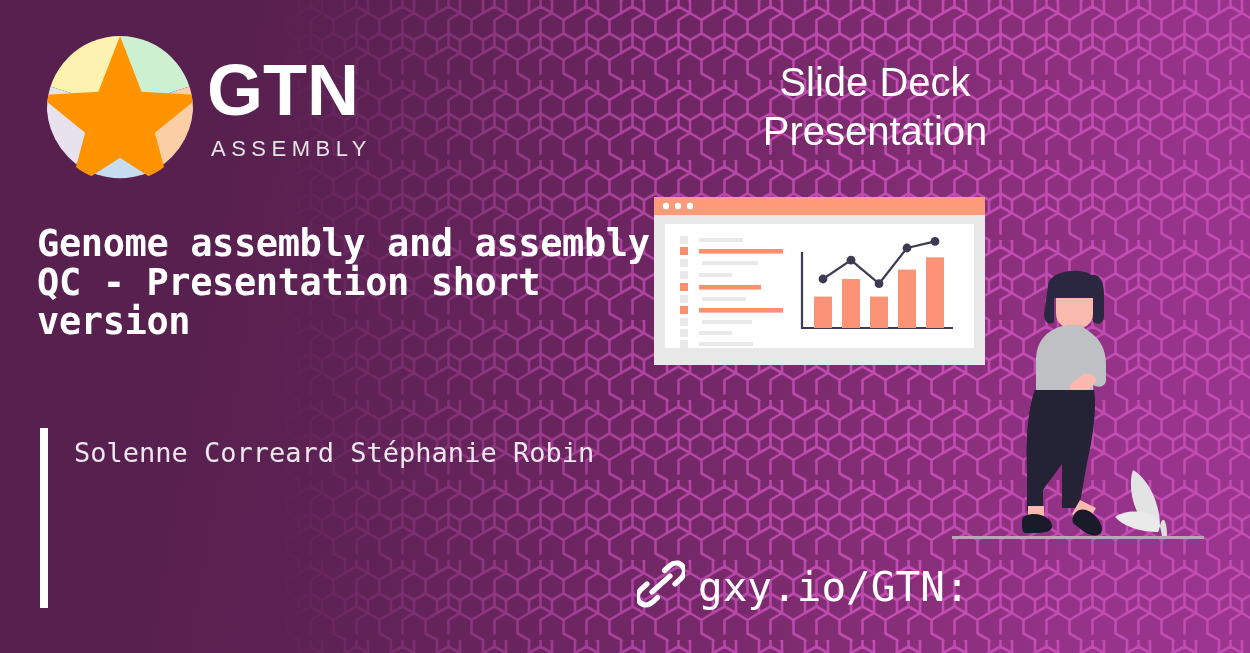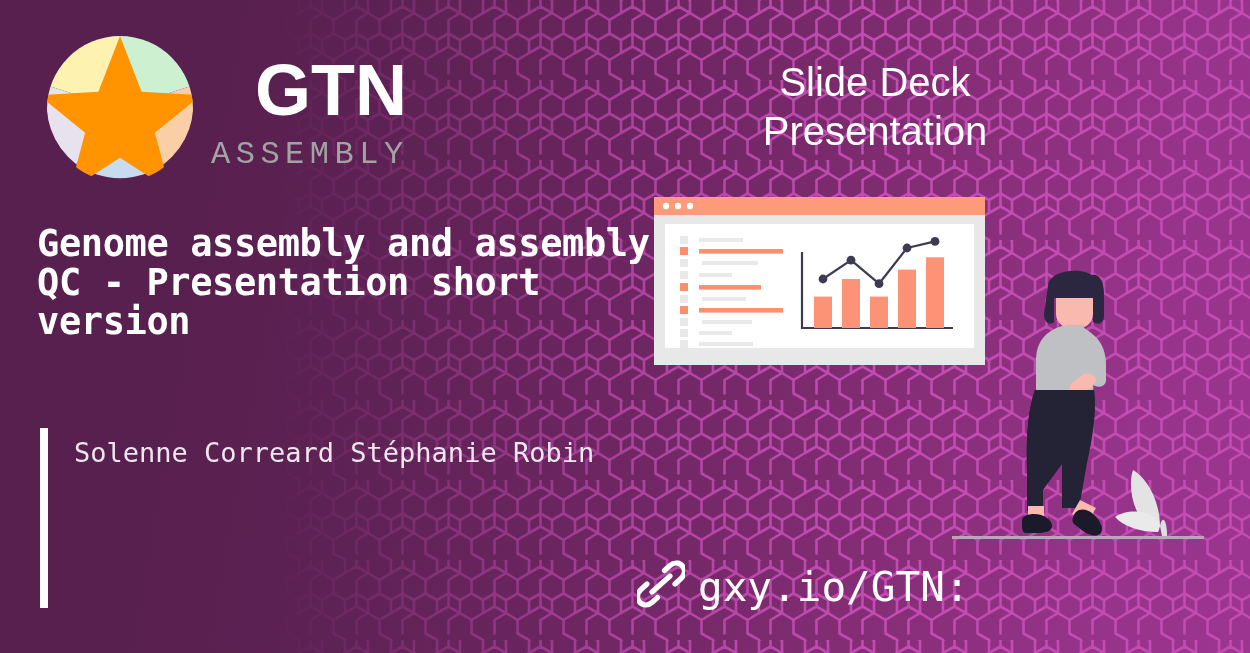--- a/index.html
+++ b/index.html
@@ -52,31 +52,30 @@
   .logo-word {
     position: absolute;
     left: 162px;
     top: 26px;
     font-family: "Liberation Sans", sans-serif;
     font-weight: 700;
     font-size: 72px;
     line-height: 1;
     letter-spacing: 0px;
     color: #ffffff;
-    margin-left: 48px;
   }
   .logo-sub {
     position: absolute;
     left: 166px;
     top: 108px;
-    font-family: Liberation Mono, monospace;
+    font-family: Liberation Sans, sans-serif;
     font-weight: 300;
-    font-size: 32px;
+    font-size: 22px;
     letter-spacing: 5.5px;
-    color: #a3a3a3;
+    color: #e5e5e5;
   }
 
   
   .deck-title {
     position: absolute;
     left: 37px;
     top: 224px;
     width: 630px;
     font-family: "DejaVu Sans Mono", "Liberation Mono", monospace;
     font-weight: 700;

